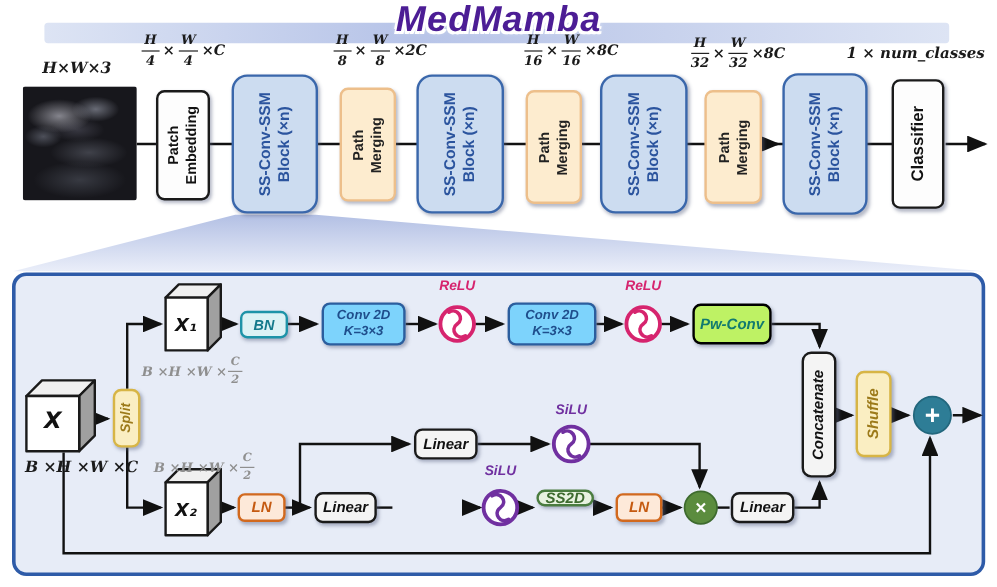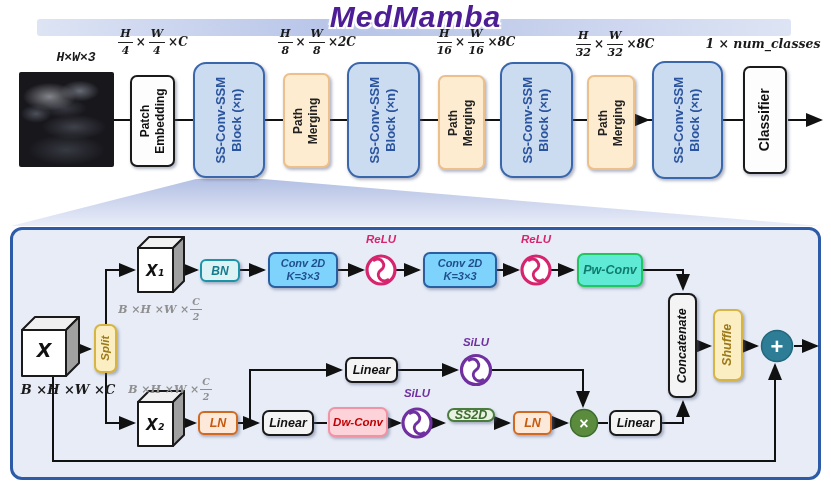--- a/index.html
+++ b/index.html
@@ -14,21 +14,21 @@
   .box{position:absolute;display:flex;align-items:center;justify-content:center;
     border-radius:7px;box-sizing:border-box;box-shadow:1.5px 2px 3px rgba(90,100,130,.45);}
   .rot{transform:rotate(-90deg);white-space:pre;text-align:center;line-height:1.25;flex:none;}
   .pre{white-space:pre;text-align:center;line-height:1.2;}
   .white{background:#fdfdfd;border:2px solid #1a1a1a;}
   .blueblock{background:#ccdcf0;border:2px solid #3a67ab;border-radius:13px;
     font:bold 13px "Liberation Sans",sans-serif;color:#2b549e;}
   .tan{background:#fdeccf;border:2px solid #edbf8b;font:600 12px "Liberation Sans",sans-serif;color:#222;}
   .cyan{background:#dcf2f5;border:2px solid #1d93a8;font:italic bold 12px "Liberation Sans",sans-serif;color:#147a8c;}
   .bluebox{background:#7dd3fc;border:2px solid #2b5e9e;font:italic bold 11px "Liberation Sans",sans-serif;color:#1f4e8c;}
-  .mint{background:#5eead4;border:2px solid #22c55e;font:italic bold 12.5px "Liberation Sans",sans-serif;color:#117a6f;}
+  .mint{background:#bef264;border:2px solid #000000;font:italic bold 12.5px "Liberation Sans",sans-serif;color:#117a6f;}
   .orange{background:#fde9d9;border:2px solid #d2691e;font:italic bold 12.5px "Liberation Sans",sans-serif;color:#c55a11;}
   .pink{background:#fdd3da;border:2px solid #f293a4;font:italic bold 11.5px "Liberation Sans",sans-serif;color:#c00000;}
   .green{background:#e8f2e0;border:2px solid #4a7c3f;font:italic bold 12.5px "Liberation Sans",sans-serif;color:#3e6b2f;}
   .yellow{background:#faeec2;border:2px solid #d7b545;font:italic bold 11.5px "Liberation Sans",sans-serif;color:#9c7a1a;}
   .gray{background:#f4f4f4;border:2px solid #1a1a1a;font:italic bold 12.5px "Liberation Sans",sans-serif;color:#111;}
   
   .lbl{position:absolute;text-align:center;}
   .mathlbl{font:italic bold 13px "DejaVu Serif",serif;color:#1a1a1a;}
   .dim{position:absolute;display:flex;align-items:center;justify-content:center;gap:3px;
     font:italic bold 12px "DejaVu Serif",serif;color:#1a1a1a;}
@@ -159,21 +159,21 @@
       <circle r="13.5" fill="#5b8c3e" stroke="#3e6b2f" stroke-width="1.5"></circle>
       <text y="5.5" text-anchor="middle" fill="#fff" font-family="Liberation Sans" font-weight="bold" font-size="16">×</text>
     </g>
     <g transform="translate(777,346)">
       <circle r="15.5" fill="#2e7d96" stroke="#23677d" stroke-width="1.5"></circle>
       <text y="7.5" text-anchor="middle" fill="#fff" font-family="Liberation Sans" font-weight="bold" font-size="22">+</text>
     </g>
   </svg>
 
   <div class="usimg"></div>
-  <div class="lbl mathlbl" style="left:24px;top:50px;width:104px;font-family:Liberation Mono, monospace;">H×W×3</div>
+  <div class="lbl mathlbl" style="left:12px;top:50px;width:104px;">H×W×3</div>
 
   <div class="dim" style="left:114px;top:27px;width:78px;">
     <span class="frac">
         <span class="fn">H</span>
         <span class="fd">4</span>
       </span>
     <span>×</span>
     <span class="frac">
         <span class="fn">W</span>
         <span class="fd">4</span>
@@ -309,23 +309,20 @@
   </div>
   <div class="lbl actlbl" style="left:451px;top:336px;width:50px;color:#7030a0;">SiLU</div>
   <div class="lbl actlbl" style="left:392px;top:387px;width:50px;color:#7030a0;">SiLU</div>
 
   <div class="box orange" style="left:198px;top:411px;width:40px;height:24px;border-radius:6px;">
       <span>LN</span>
     </div>
   <div class="box gray" style="left:262px;top:410px;width:52px;height:26px;">
     <span>Linear</span>
   </div>
-  <div class="box pink" style="left:328px;top:407px;width:60px;height:30px;">
-    <span>Dw-Conv</span>
-  </div>
   <div class="box green" style="left:447px;top:408px;width:48px;height:14px;">
     <span>SS2D</span>
   </div>
   <div class="box orange" style="left:513px;top:411px;width:39px;height:24px;border-radius:6px;">
       <span>LN</span>
     </div>
   <div class="box gray" style="left:609px;top:410px;width:53px;height:26px;">
     <span>Linear</span>
   </div>
 

